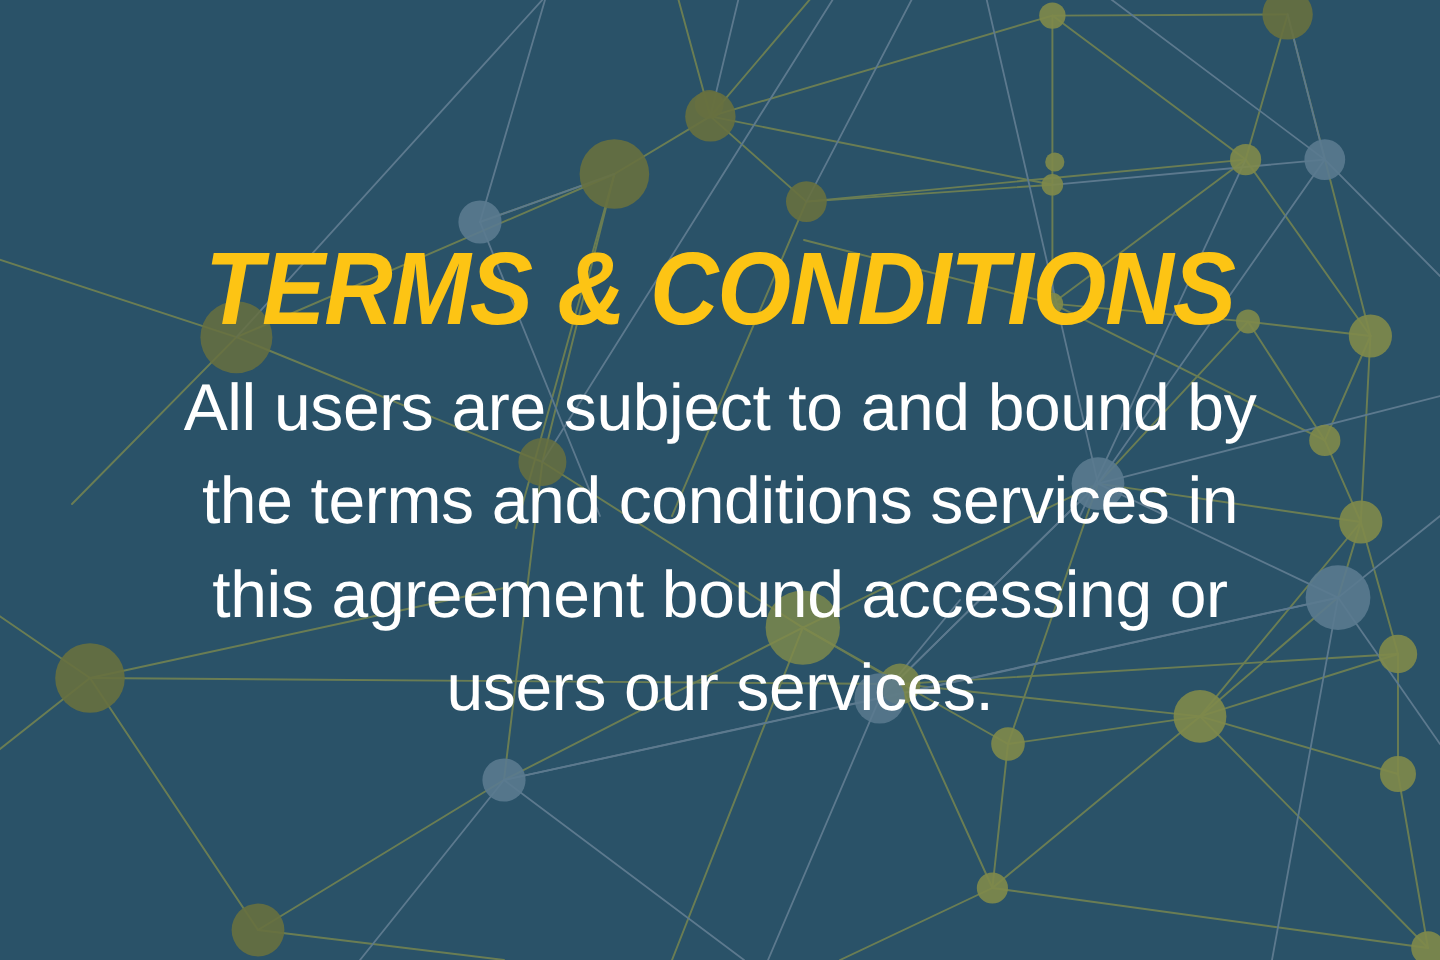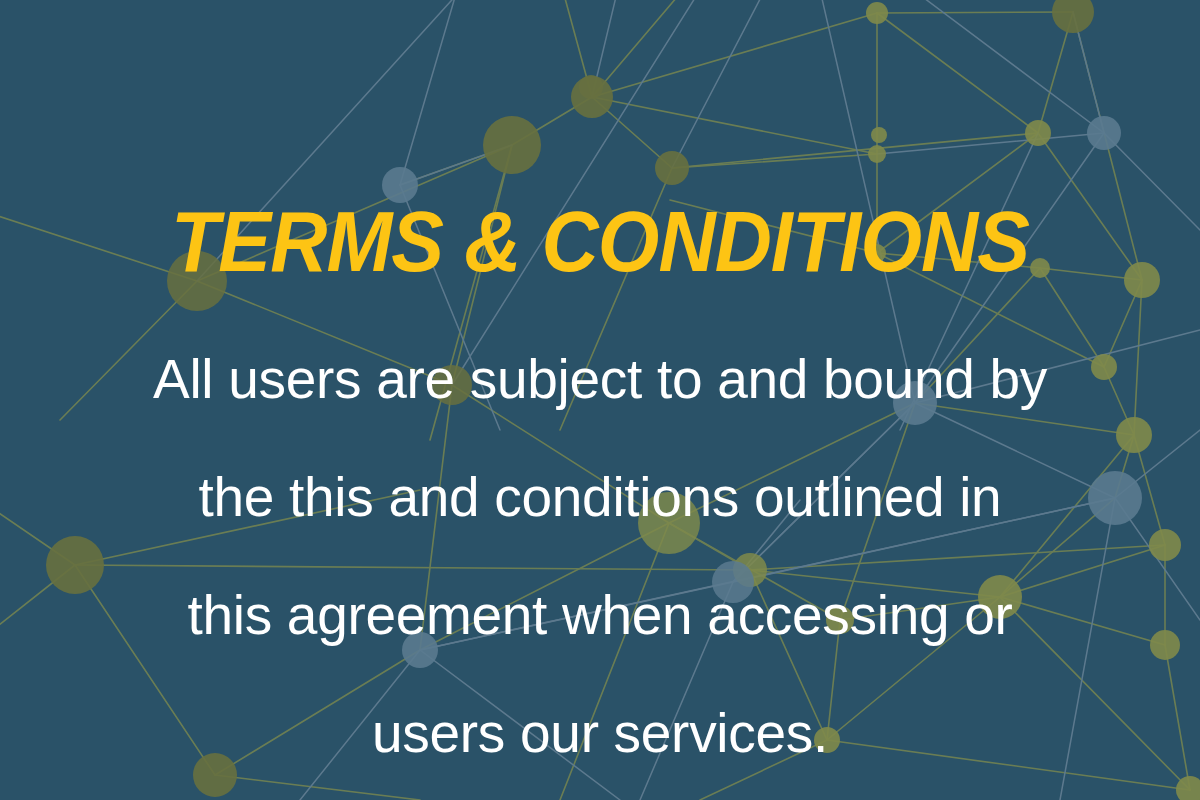--- a/index.html
+++ b/index.html
@@ -61,21 +61,20 @@
     color: #ffffff;
     font-family: "Liberation Sans", sans-serif;
     font-size: 55px;
     line-height: 78px;
     font-weight: 300;
     letter-spacing: -0.3px;
   }
   #body-copy .line {
     display: block;
     white-space: nowrap;
-    margin-top: 40px;
   }
 </style>
 </head>
 <body>
 
 <div id="banner">
 
   <svg id="network-bg" viewBox="0 0 1200 800" xmlns="http://www.w3.org/2000/svg" aria-hidden="true">
     <rect x="0" y="0" width="1200" height="800" fill="#2a5268"></rect>
 
@@ -214,19 +213,19 @@
       <circle cx="827" cy="740" r="13" fill="#7f8a4a" opacity="0.9"></circle>
       <circle cx="1190" cy="790" r="14" fill="#7f8a4a" opacity="0.9"></circle>
     </g>
   </svg>
 
   <div id="content">
     <h1 id="title">TERMS &amp; CONDITIONS</h1>
 
     <div id="body-copy">
       <span class="line">All users are subject to and bound by</span>
-      <span class="line">the this and conditions outlined in</span>
-      <span class="line">this agreement when accessing or</span>
+      <span class="line">the terms and conditions services in</span>
+      <span class="line">this agreement bound accessing or</span>
       <span class="line">users our services.</span>
     </div>
   </div>
 
 </div>
 
 </body></html>

